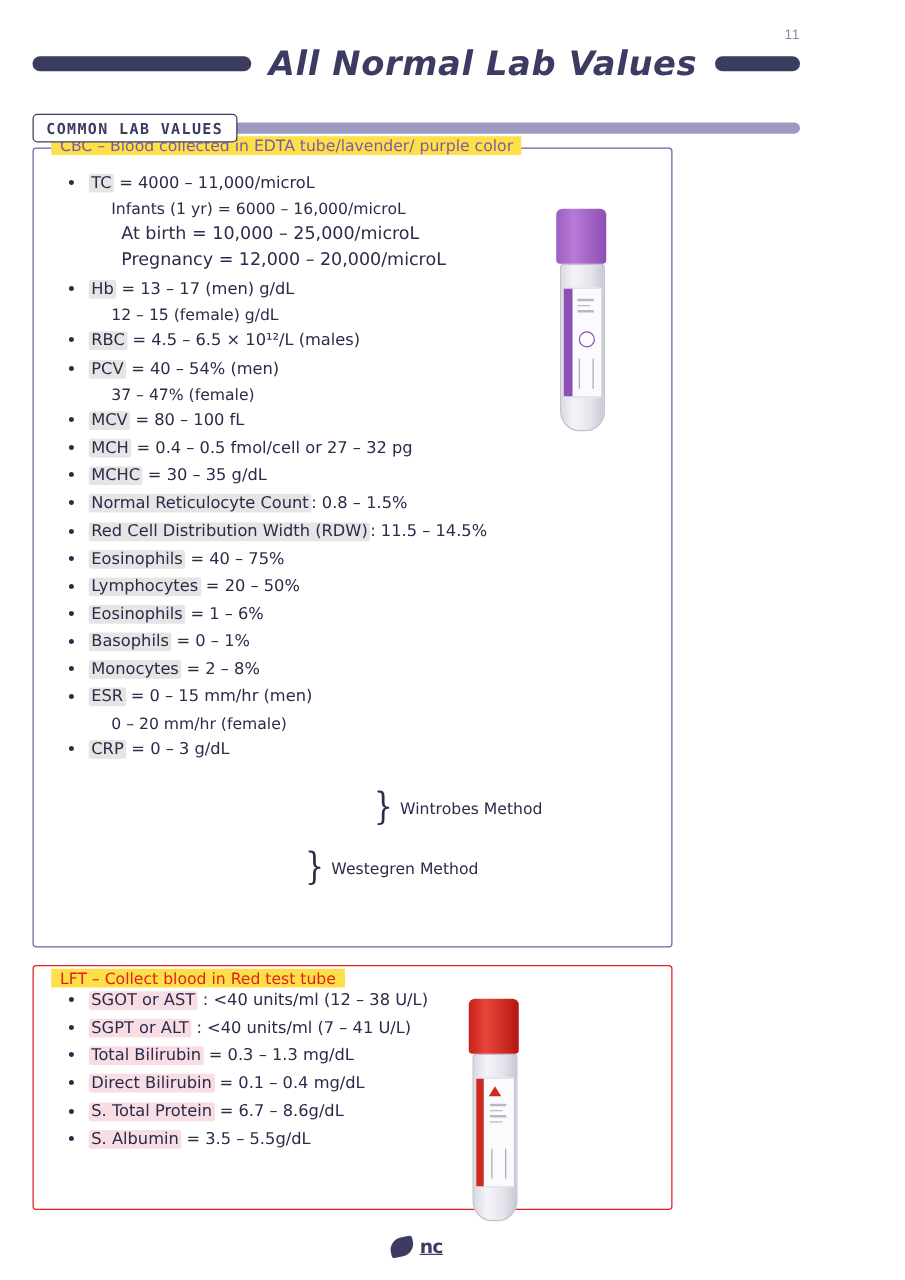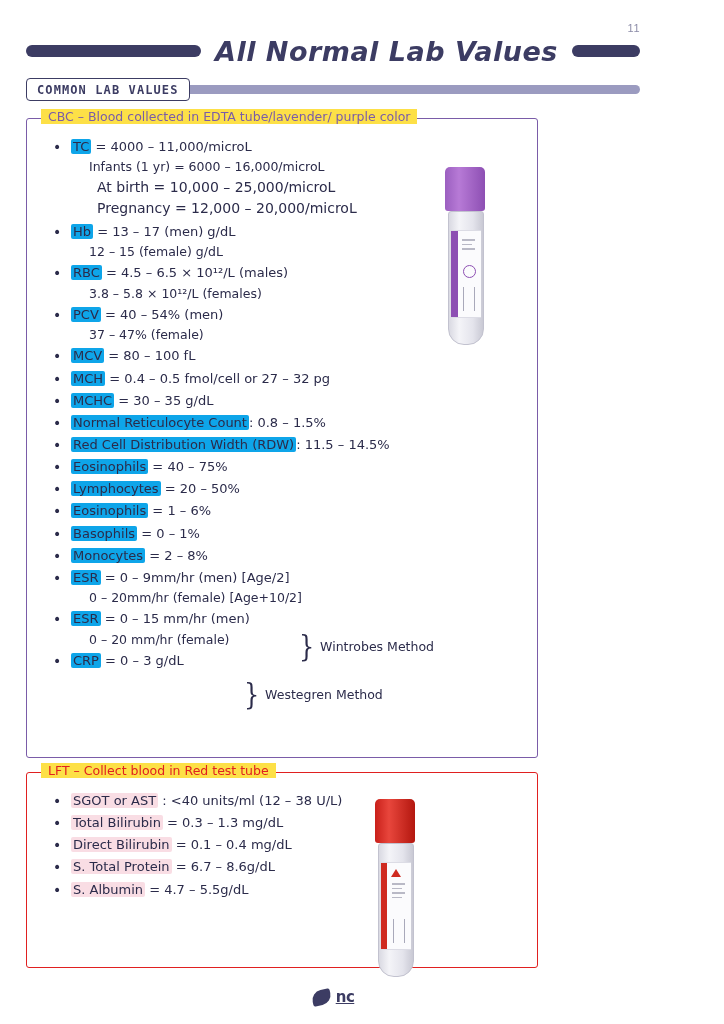--- a/index.html
+++ b/index.html
@@ -64,21 +64,21 @@
   .header-bar-right {
     flex: 1 1 auto;
     height: 12px;
     background: #3c3c63;
     border-radius: 6px;
   }
 
   
   .banner {
     position: absolute;
-    top: 77px;
+    top: 90px;
     left: 26px;
     right: 26px;
     height: 24px;
     display: flex;
     align-items: center;
   }
   .banner-label {
     border: 1.6px solid #3c3c63;
     border-radius: 4px;
     background: #ffffff;
@@ -125,21 +125,21 @@
     position: absolute;
     top: -10px;
     left: 14px;
     background: #fde047;
     padding: 0 7px;
     font-size: 12.5px;
     white-space: nowrap;
     font-family: "DejaVu Sans", sans-serif;
   }
   .box-title-cbc { color: #7a5ca8; }
-  .box-title-lft { color: #e02020; }
+  .box-title-lft { color: #e02020; margin-top: 12px; }
 
   
   .content {
     position: absolute;
     top: 18px;
     left: 14px;
     right: 10px;
   }
   ul.items {
     list-style: none;
@@ -157,21 +157,21 @@
   }
   ul.items > li::before {
     content: "•";
     position: absolute;
     left: 12px;
     top: 0;
     font-size: 14px;
     color: #2b2b4a;
   }
   .hl-purple {
-    background: #0ea5e9;
+    background: #e5e5e5;
     padding: 0 2px;
     border-radius: 2px;
   }
   .hl-pink {
     background: #f9dde4;
     padding: 0 2px;
     border-radius: 2px;
   }
   .sub {
     display: block;
@@ -355,33 +355,32 @@
     <div class="banner-strip"></div>
   </div>
 
   <div class="box box-cbc">
     <div class="box-title box-title-cbc">CBC – Blood collected in EDTA tube/lavender/ purple color</div>
 
     <div class="content">
       <ul class="items" id="cbc-list">
           <li><span class="hl-purple">TC</span><span> = 4000 – 11,000/microL</span><span class="sub">Infants (1 yr) = 6000 – 16,000/microL</span><span class="sub2">At birth = 10,000 – 25,000/microL</span><span class="sub2">Pregnancy = 12,000 – 20,000/microL</span></li>
           <li><span class="hl-purple">Hb</span><span> = 13 – 17 (men) g/dL</span><span class="sub">12 – 15 (female) g/dL</span></li>
-          <li><span class="hl-purple">RBC</span><span> = 4.5 – 6.5 × 10¹²/L (males)</span><span class="sub">3.8 – 5.8 × 10¹²/L (females)</span></li>
+          <li><span class="hl-purple">RBC</span><span> = 4.5 – 6.5 × 10¹²/L (males)</span></li>
           <li><span class="hl-purple">PCV</span><span> = 40 – 54% (men)</span><span class="sub">37 – 47% (female)</span></li>
           <li><span class="hl-purple">MCV</span><span> = 80 – 100 fL</span></li>
           <li><span class="hl-purple">MCH</span><span> = 0.4 – 0.5 fmol/cell or 27 – 32 pg</span></li>
           <li><span class="hl-purple">MCHC</span><span> = 30 – 35 g/dL</span></li>
           <li><span class="hl-purple">Normal Reticulocyte Count</span><span>: 0.8 – 1.5%</span></li>
           <li><span class="hl-purple">Red Cell Distribution Width (RDW)</span><span>: 11.5 – 14.5%</span></li>
           <li><span class="hl-purple">Eosinophils</span><span> = 40 – 75%</span></li>
           <li><span class="hl-purple">Lymphocytes</span><span> = 20 – 50%</span></li>
           <li><span class="hl-purple">Eosinophils</span><span> = 1 – 6%</span></li>
           <li><span class="hl-purple">Basophils</span><span> = 0 – 1%</span></li>
           <li><span class="hl-purple">Monocytes</span><span> = 2 – 8%</span></li>
-          <li><span class="hl-purple">ESR</span><span> = 0 – 9mm/hr (men) [Age/2]</span><span class="sub">0 – 20mm/hr (female) [Age+10/2]</span></li>
           <li><span class="hl-purple">ESR</span><span> = 0 – 15 mm/hr (men)</span><span class="sub">0 – 20 mm/hr (female)</span></li>
           <li><span class="hl-purple">CRP</span><span> = 0 – 3 g/dL</span></li>
         </ul>
     </div>
 
     <div class="brace-group brace-1">
       <span class="brace">}</span>
       <span class="brace-label">Wintrobes Method</span>
     </div>
     <div class="brace-group brace-2">
@@ -405,24 +404,25 @@
       </div>
     </div>
   </div>
 
   <div class="box box-lft">
     <div class="box-title box-title-lft">LFT – Collect blood in Red test tube</div>
 
     <div class="content">
       <ul class="items" id="lft-list">
           <li><span class="hl-pink">SGOT or AST</span><span> : &lt;40 units/ml (12 – 38 U/L)</span></li>
+          <li><span class="hl-pink">SGPT or ALT</span><span> : &lt;40 units/ml (7 – 41 U/L)</span></li>
           <li><span class="hl-pink">Total Bilirubin</span><span> = 0.3 – 1.3 mg/dL</span></li>
           <li><span class="hl-pink">Direct Bilirubin</span><span> = 0.1 – 0.4 mg/dL</span></li>
           <li><span class="hl-pink">S. Total Protein</span><span> = 6.7 – 8.6g/dL</span></li>
-          <li><span class="hl-pink">S. Albumin</span><span> = 4.7 – 5.5g/dL</span></li>
+          <li><span class="hl-pink">S. Albumin</span><span> = 3.5 – 5.5g/dL</span></li>
         </ul>
     </div>
 
     <div class="tube tube-red">
       <div class="tube-cap cap-red"></div>
       <div class="tube-body">
         <div class="tube-label">
           <div class="label-stripe-red"></div>
           <div class="red-triangle"></div>
           <div class="label-lines" style="top:20px;">

